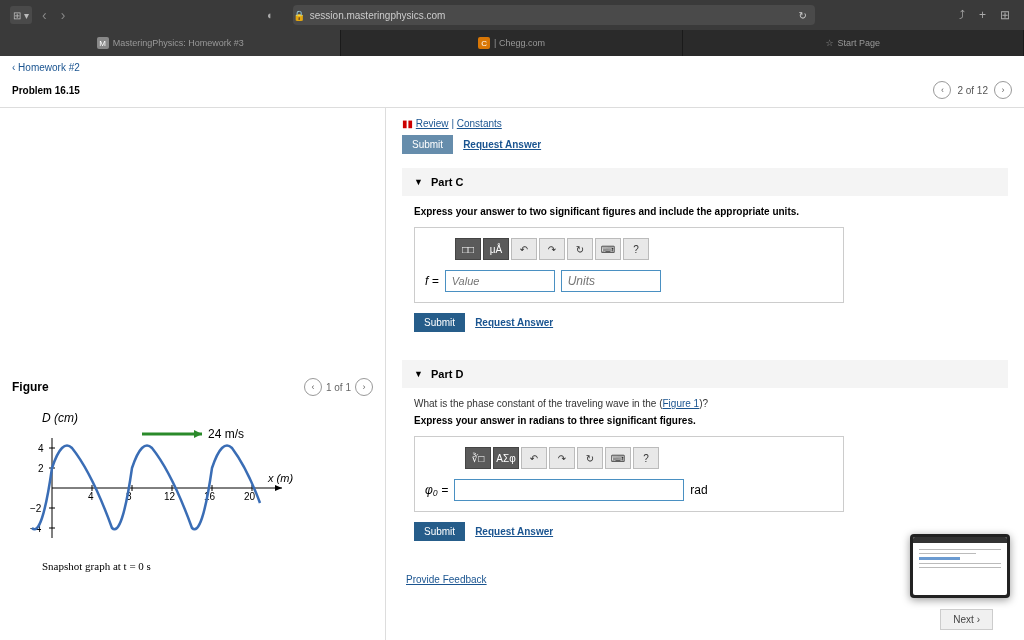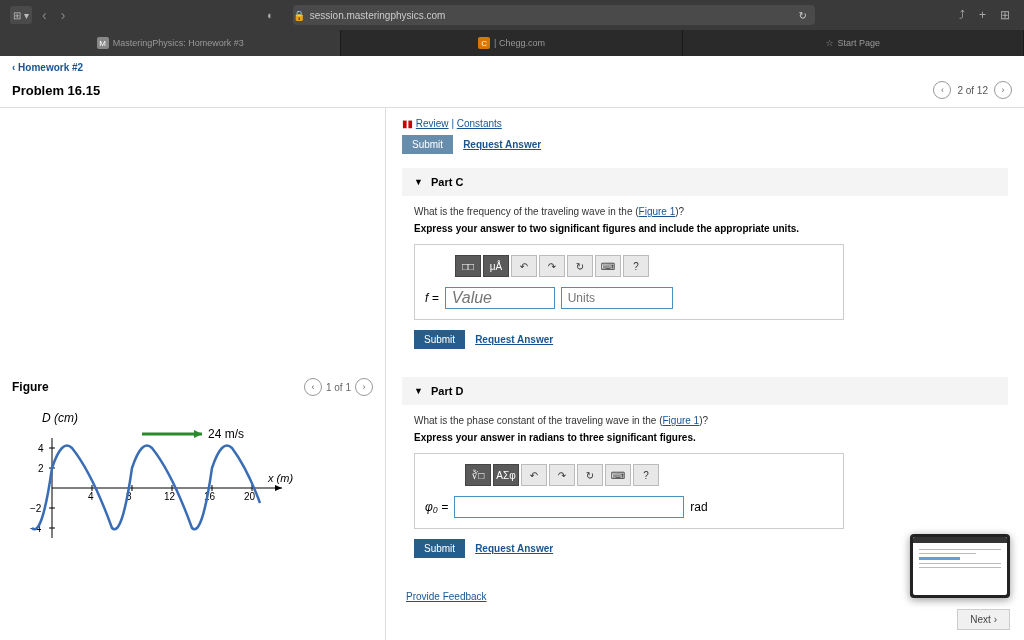--- a/index.html
+++ b/index.html
@@ -9,23 +9,23 @@
 .nav-arrow{color:#888;font-size:14px;padding:0 4px}
 .shield{width:18px;height:18px;color:#aaa;display:flex;align-items:center;justify-content:center;font-size:11px}
 .addr{flex:1;background:#4a4a4a;border-radius:4px;height:20px;display:flex;align-items:center;justify-content:center;color:#ccc;font-size:10px;gap:4px;margin:0 8px}
 .top-icon{color:#aaa;font-size:12px;padding:0 4px}
 .tab-bar{background:#2a2a2a;height:26px;display:flex;align-items:stretch}
 .tab{flex:1;display:flex;align-items:center;justify-content:center;color:#999;font-size:9px;gap:4px;border-right:1px solid #1a1a1a}
 .tab.active{background:#3a3a3a}
 .tab-ico{width:12px;height:12px;background:#888;border-radius:2px;display:flex;align-items:center;justify-content:center;font-size:8px;color:#fff}
 .tab-ico.orange{background:#d97706}
 .content{height:584px;overflow:hidden;background:#fff;display:flex;flex-direction:column}
-.header1{padding:6px 12px;color:#1a5490;font-size:10px;font-weight:bold}
+.header1{padding:6px 12px;color:#1a5490;font-size:10px;font-weight:normal}
 .header2{padding:2px 12px 8px;display:flex;align-items:center;justify-content:space-between;border-bottom:1px solid #ddd}
-.prob-title{font-size:13px;font-weight:bold}
+.prob-title{font-size:10px;font-weight:bold}
 .pager{display:flex;align-items:center;gap:6px;font-size:10px;color:#555}
 .circ{width:18px;height:18px;border:1px solid #999;border-radius:50%;display:flex;align-items:center;justify-content:center;font-size:9px;color:#666}
 .main-area{flex:1;display:flex;position:relative}
 .left-col{width:386px;border-right:1px solid #ddd;padding:10px 12px;display:flex;flex-direction:column}
 .right-col{flex:1;padding:10px 16px;overflow:hidden}
 .top-links{font-size:10px;color:#1a5490;margin-bottom:6px}
 .top-links .sq{color:#c00}
 .submit-row{display:flex;align-items:center;gap:10px;margin-bottom:14px}
 .btn-submit{background:#265d8a;color:#fff;border:none;padding:4px 10px;font-size:10px}
 .btn-submit.dim{opacity:.7}
@@ -36,37 +36,37 @@
 .part-body{padding:0 12px 14px}
 .qtext{font-size:10px;color:#333;margin-bottom:6px}
 .figlink{color:#1a5490;text-decoration:underline}
 .instr{font-size:10px;font-weight:bold;margin-bottom:10px}
 .ans-box{border:1px solid #ccc;padding:10px;width:430px}
 .tool-row{display:flex;gap:2px;margin-bottom:10px;align-items:center}
 .tool-btn{background:#5a5a5a;color:#fff;width:26px;height:22px;display:flex;align-items:center;justify-content:center;font-size:10px;border:1px solid #444}
 .tool-btn.lt{background:#e8e8e8;color:#333;border:1px solid #bbb}
 .input-row{display:flex;align-items:center;gap:6px;font-size:12px}
 .input-row .lbl{font-style:italic}
-.val-in{border:1px solid #4a90c2;height:22px;width:110px;padding:0 6px;font-style:italic;color:#888;font-size:16px}
-.unit-in{border:1px solid #4a90c2;height:22px;width:112px;padding:0 6px;color:#888;font-size:12px}
+.val-in{border:1px solid #4a90c2;height:22px;width:110px;padding:0 6px;font-style:italic;color:#888;font-size:11px}
+.unit-in{border:1px solid #4a90c2;height:22px;width:100px;padding:0 6px;font-style:italic;color:#888;font-size:12px}
 .phi-in{border:1px solid #4a90c2;height:22px;width:230px;padding:0 6px}
 .fig-head{display:flex;justify-content:space-between;align-items:center;margin-top:260px;margin-bottom:12px}
 .fig-head .ftitle{font-size:12px;font-weight:bold}
 .fig-head .fpag{display:flex;align-items:center;gap:4px;font-size:10px;color:#666}
 .fig-svg{width:290px;height:150px}
 .fig-cap{font-size:11px;font-family:'Times New Roman',serif;margin-top:2px;padding-left:30px}
 .feedback{color:#1a5490;font-size:10px;text-decoration:underline;padding-left:4px}
 .thumb{position:absolute;right:14px;bottom:42px;width:100px;height:64px;background:#222;border-radius:4px;box-shadow:0 2px 8px rgba(0,0,0,.4);padding:3px}
 .thumb-inner{background:#fff;width:100%;height:100%;border-radius:2px;position:relative;overflow:hidden}
 .thumb-inner::before{content:"";position:absolute;top:0;left:0;right:0;height:6px;background:#333}
 .thumb-lines{position:absolute;top:12px;left:6px;right:6px}
 .thumb-lines div{height:1px;background:#bbb;margin-bottom:3px}
 .thumb-lines div:nth-child(2){width:70%}
 .thumb-lines div:nth-child(3){width:50%;background:#6b9bd1;height:3px}
-.next-btn{position:absolute;right:14px;bottom:10px;background:#f0f0f0;border:1px solid #ccc;padding:4px 12px;font-size:10px;color:#444;display:flex;align-items:center;gap:2px}
+.next-btn{position:absolute;right:31px;bottom:10px;background:#f0f0f0;border:1px solid #ccc;padding:4px 12px;font-size:10px;color:#444;display:flex;align-items:center;gap:2px}
 </style>
 </head>
 <body>
 
 <div class="browser-top">
   <div class="btn-sq">⊞ ▾</div>
   <span class="nav-arrow">‹</span>
   <span class="nav-arrow">›</span>
   <div style="flex:0 0 180px"></div>
   <div class="shield">◐</div>
@@ -139,41 +139,41 @@
         <text x="192" y="92" font-size="10">16</text>
           <line x1="200" y1="77" x2="200" y2="83" stroke="#000"></line>
         <text x="232" y="92" font-size="10">20</text>
           <line x1="240" y1="77" x2="240" y2="83" stroke="#000"></line>
         <text x="256" y="74" font-size="11" font-style="italic" font-family="Times">x (m)</text>
         <path d="M 20 120 Q 30 130 40 60 Q 50 30 60 40 Q 80 65 100 120 Q 110 130 120 60 Q 130 30 140 40 Q 160 65 180 120 Q 190 130 200 60 Q 210 30 220 40 Q 235 60 248 95" stroke="#3a6db5" stroke-width="2.5" fill="none"></path>
         <line x1="130" y1="26" x2="190" y2="26" stroke="#2a8a2a" stroke-width="3"></line>
         <polygon points="190,26 182,22 182,30" fill="#2a8a2a"></polygon>
         <text x="196" y="30" font-size="12">24 m/s</text>
       </svg>
+      <div class="fig-cap">Snapshot graph at t = 0 s</div>
     </div>
 
     <div class="right-col">
       <div class="top-links">
         <span class="sq">▮▮</span>
         <a style="text-decoration:underline;color:#1a5490">Review</a>
         <span> | </span>
         <a style="text-decoration:underline;color:#1a5490">Constants</a>
       </div>
 
       <div class="submit-row">
         <button class="btn-submit dim">Submit</button>
         <a class="link-req">Request Answer</a>
       </div>
 
       <div class="part-block">
         <span class="tri">▼</span>
         <span class="ptitle">Part C</span>
       </div>
       <div class="part-body">
-        <div class="qtext"><span>What is the frequency of the traveling wave in the (</span><a class="figlink">Figure 1</a><span>)?</span></div>
         <div class="instr">Express your answer to two significant figures and include the appropriate units.</div>
         <div class="ans-box">
           <div class="tool-row" style="padding-left:30px">
             <div class="tool-btn">□□</div>
             <div class="tool-btn">μÅ</div>
             <div class="tool-btn lt">↶</div>
             <div class="tool-btn lt">↷</div>
             <div class="tool-btn lt">↻</div>
             <div class="tool-btn lt">⌨</div>
             <div class="tool-btn lt">?</div>

